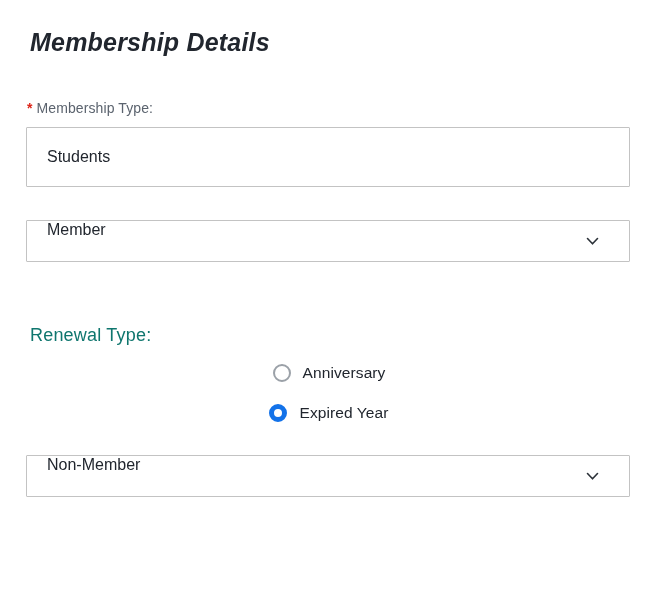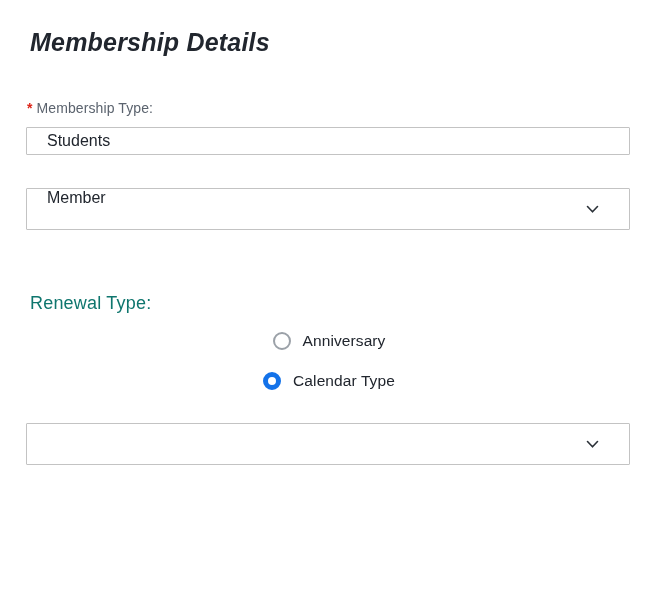--- a/index.html
+++ b/index.html
@@ -37,21 +37,21 @@
   .field-label .req {
     color: #dd2418;
     margin-right: 4px;
     font-weight: bold;
   }
   .fg-1 { margin-top: 43px; }
   .fg-2 { margin-top: 33px; }
   .text-input {
     display: block;
     width: 604px;
-    height: 28px;
+    height: 60px;
     border: 1px solid #c3c3c3;
     border-radius: 1px;
     background: #ffffff;
     font-family: "Liberation Sans", sans-serif;
     font-size: 16px;
     color: #21262e;
     padding: 0 20px;
     outline: none;
   }
   .select-box {
@@ -138,25 +138,26 @@
   <div>
     <div class="section-label">Renewal Type:</div>
 
     <div class="radio-row r1">
       <span class="radio"></span>
       <span class="radio-label">Anniversary</span>
     </div>
 
     <div class="radio-row r2">
       <span class="radio checked"></span>
-      <span class="radio-label">Calendar Type</span>
+      <span class="radio-label">Expired Year</span>
     </div>
   </div>
 
   <div class="field-group fg-expired">
     <div class="select-box">
+      <span class="select-value">Non-Member</span>
       <svg class="chev" viewBox="0 0 13 9">
         <polyline points="1.5,1.5 6.5,6.8 11.5,1.5" fill="none" stroke="#2b3138" stroke-width="1.6" stroke-linecap="round" stroke-linejoin="round"></polyline>
       </svg>
     </div>
   </div>
 
 </div>
 
 </body></html>

